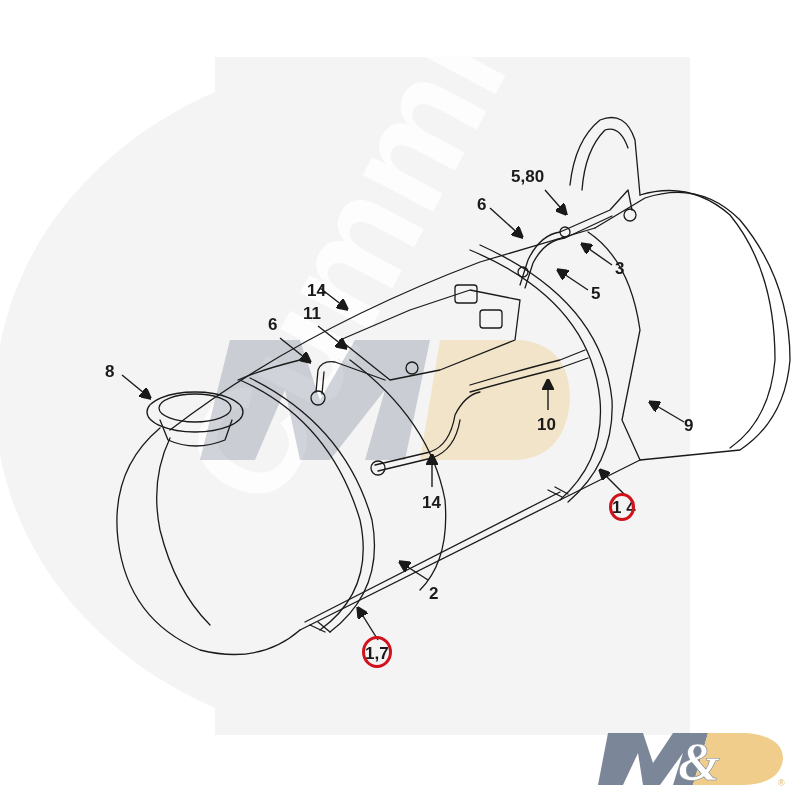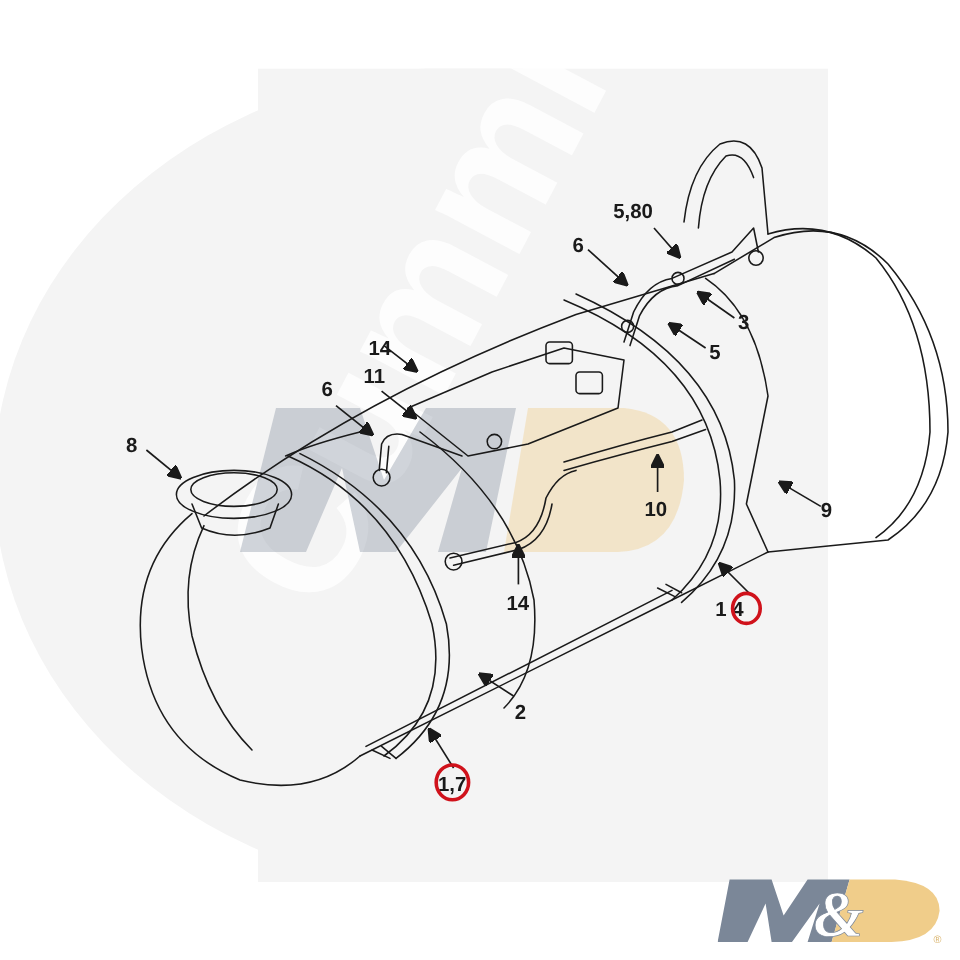--- a/index.html
+++ b/index.html
@@ -115,21 +115,21 @@
   <div class="callout" style="left:477px;top:196px">6</div>
   <div class="callout" style="left:615px;top:260px">3</div>
   <div class="callout" style="left:591px;top:285px">5</div>
   <div class="callout" style="left:307px;top:282px">14</div>
   <div class="callout" style="left:303px;top:305px">11</div>
   <div class="callout" style="left:268px;top:316px">6</div>
   <div class="callout" style="left:105px;top:363px">8</div>
   <div class="callout" style="left:684px;top:417px">9</div>
   <div class="callout" style="left:537px;top:416px">10</div>
   <div class="callout" style="left:422px;top:494px">14</div>
-  <div class="callout" style="left:596px;top:499px">1 4</div>
+  <div class="callout" style="left:612px;top:499px">1 4</div>
   <div class="callout" style="left:429px;top:585px">2</div>
   <div class="callout" style="left:365px;top:645px">1,7</div>
 
   <div class="ring" style="left:609px;top:493px;width:26px;height:28px"></div>
   <div class="ring" style="left:362px;top:636px;width:30px;height:32px"></div>
 
   <svg class="logo" viewBox="0 0 190 60">
     <polygon points="10,5 45,5 55,35 75,5 110,5 95,57 75,57 85,25 62,57 45,57 40,25 25,57 0,57" fill="#7b8798"></polygon>
     <path d="M110,5 L148,5 Q185,8 185,31 Q182,56 145,57 L95,57 Z" fill="#f0cd8a"></path>
     <text x="80" y="52" font-family="Liberation Serif, serif" font-style="italic" font-weight="bold" font-size="54" fill="#ffffff" stroke="#7b8798" stroke-width="0.6">&amp;</text>

